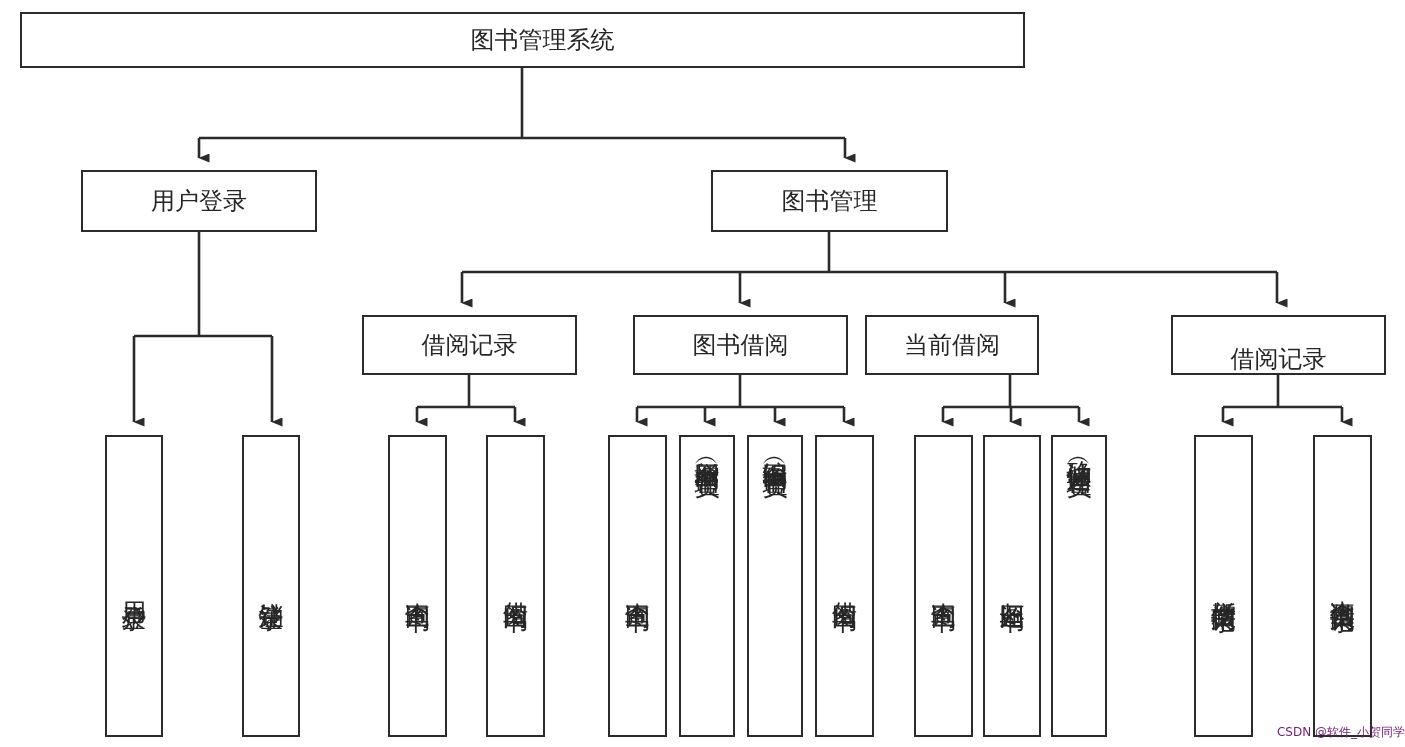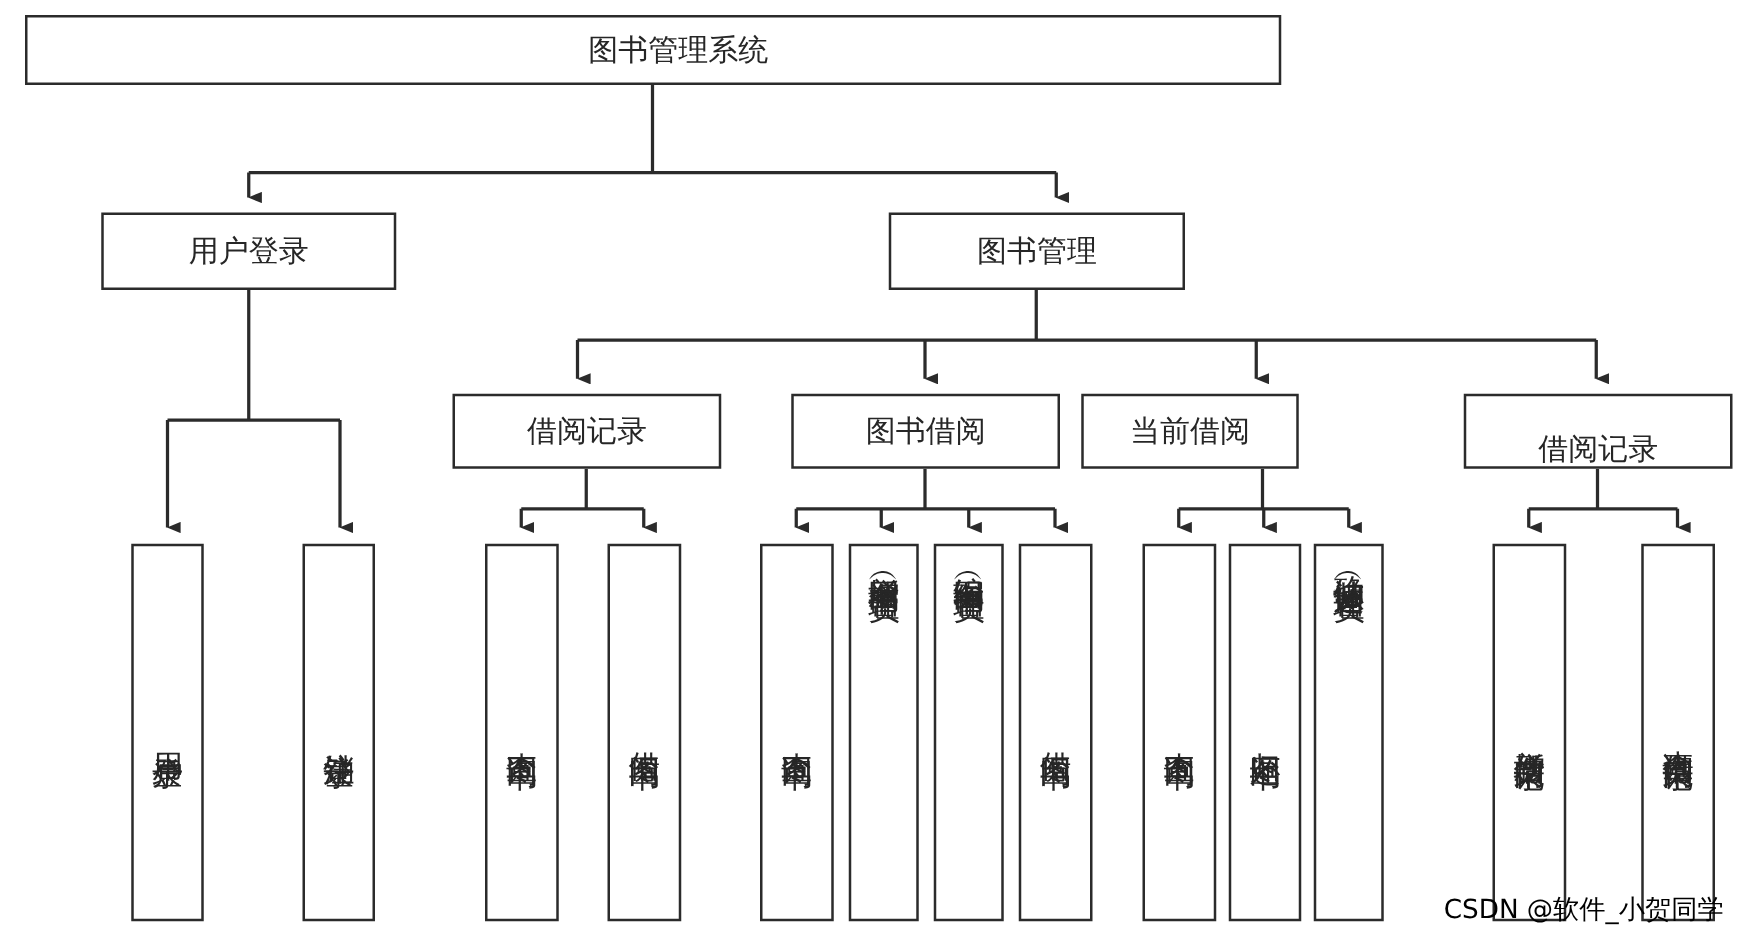--- a/index.html
+++ b/index.html
@@ -57,24 +57,24 @@
     line-height: 1;
   }
   .node.vert.top-align {
     align-items: flex-start;
   }
   .node.vert.top-align .node-label {
     margin-top: 4px;
   }
   #watermark {
     position: absolute;
-    right: 26px;
+    right: 0;
     bottom: 6px;
-    font-size: 21px;
-    color: #000000;
+    font-size: 12px;
+    color: #701a75;
     z-index: 9;
     white-space: nowrap;
   }
 </style>
 </head>
 <body>
 
 <div id="diagram-root">
 
   <svg id="connectors" viewBox="0 0 1405 747" xmlns="http://www.w3.org/2000/svg">

